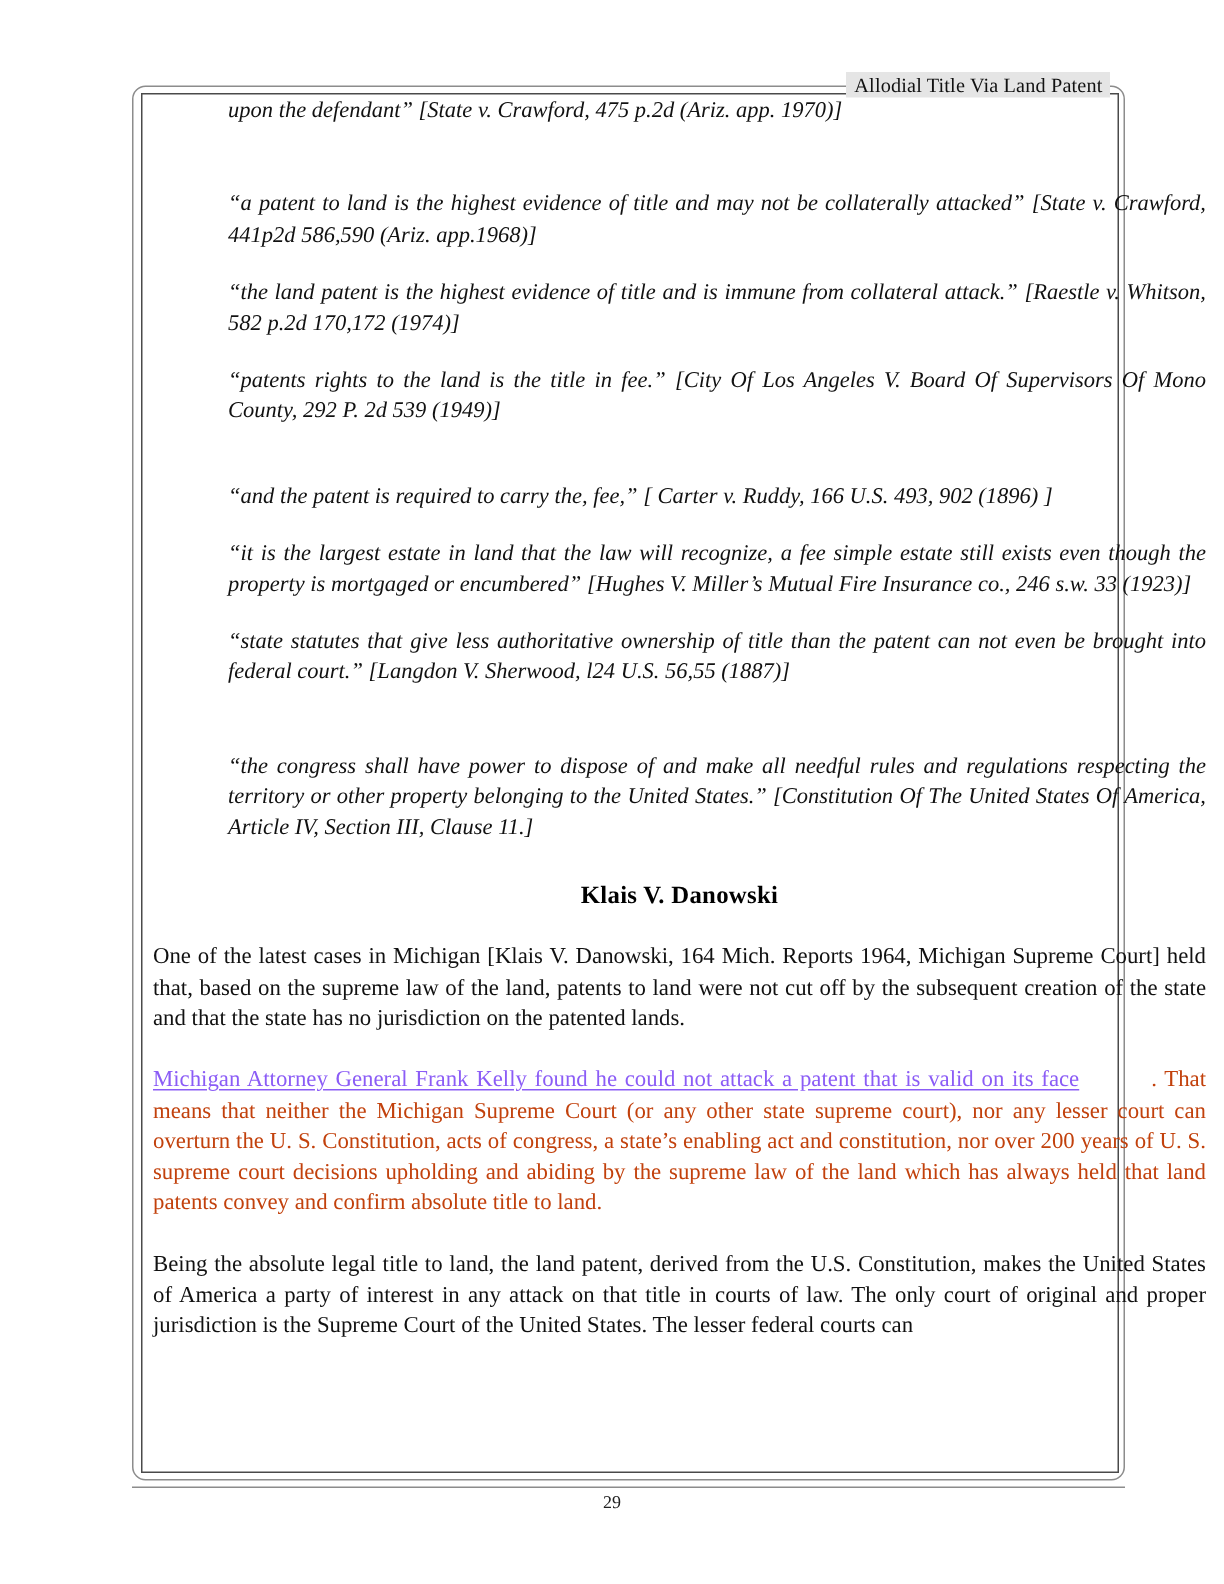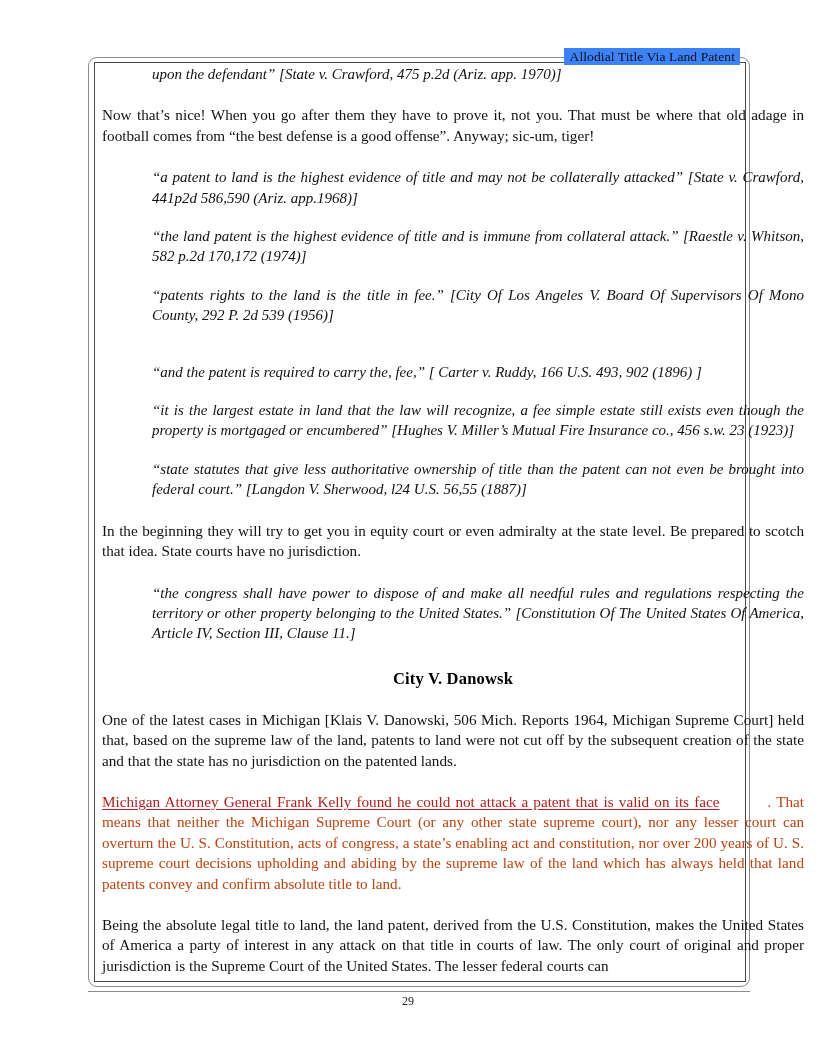--- a/index.html
+++ b/index.html
@@ -48,21 +48,21 @@
     border: 1px solid #4a4a4a;
     box-sizing: border-box;
     pointer-events: none;
   }
 
   
   .running-header {
     position: absolute;
     right: 76px;
     top: 48px;
-    background: #3b82f6;
+    background: #e5e5e5;
     padding: 0 5px 0 6px;
     font-size: 13.5px;
     line-height: 17px;
     letter-spacing: 0.1px;
     white-space: nowrap;
     color: #111111;
   }
 
   
   .content {
@@ -119,21 +119,21 @@
     font-size: 16.5px;
     line-height: 21px;
     letter-spacing: 0.2px;
     color: #000000;
     margin: 0;
   }
 
   .underlined {
     text-decoration: underline;
     text-underline-offset: 2px;
-    color: #b91c1c;
+    color: #8b5cf6;
   }
 
   .red-text { color: #c2410c; margin-left: 48px; }
 
   
   .footer-rule {
     position: absolute;
     left: 88px;
     top: 991px;
     width: 662px;
@@ -160,64 +160,62 @@
   <div class="inner-frame"></div>
 
   <div class="running-header">Allodial Title Via Land Patent</div>
 
   <div class="content">
 
     <div class="quote-first">upon the defendant” [State v. Crawford, 475 p.2d (Ariz. app. 1970)]</div>
 
     <div class="gap-lg"></div>
 
-    <p class="body-para">Now that’s nice! When you go after them they have to prove it, not you. That must be where that old adage in football comes from “the best defense is a good offense”. Anyway; sic-um, tiger!</p>
 
     <div class="gap-lg"></div>
 
     <div class="quote">“a patent to land is the highest evidence of title and may not be collaterally attacked” [State v. Crawford, 441p2d 586,590 (Ariz. app.1968)]</div>
 
     <div class="gap-md"></div>
 
     <div class="quote">“the land patent is the highest evidence of title and is immune from collateral attack.” [Raestle v. Whitson, 582 p.2d 170,172 (1974)]</div>
 
     <div class="gap-md"></div>
 
-    <div class="quote">“patents rights to the land is the title in fee.” [City Of Los Angeles V. Board Of Supervisors Of Mono County, 292 P. 2d 539 (1956)]</div>
+    <div class="quote">“patents rights to the land is the title in fee.” [City Of Los Angeles V. Board Of Supervisors Of Mono County, 292 P. 2d 539 (1949)]</div>
 
     <div class="gap-md"></div>
 
 
     <div class="gap-md"></div>
 
     <div class="quote">“and the patent is required to carry the, fee,” [ Carter v. Ruddy, 166 U.S. 493, 902 (1896) ]</div>
 
     <div class="gap-md"></div>
 
-    <div class="quote">“it is the largest estate in land that the law will recognize, a fee simple estate still exists even though the property is mortgaged or encumbered” [Hughes V. Miller’s Mutual Fire Insurance co., 456 s.w. 23 (1923)]</div>
+    <div class="quote">“it is the largest estate in land that the law will recognize, a fee simple estate still exists even though the property is mortgaged or encumbered” [Hughes V. Miller’s Mutual Fire Insurance co., 246 s.w. 33 (1923)]</div>
 
     <div class="gap-md"></div>
 
     <div class="quote">“state statutes that give less authoritative ownership of title than the patent can not even be brought into federal court.” [Langdon V. Sherwood, l24 U.S. 56,55 (1887)]</div>
 
     <div class="gap-lg"></div>
 
-    <p class="body-para">In the beginning they will try to get you in equity court or even admiralty at the state level. Be prepared to scotch that idea. State courts have no jurisdiction.</p>
 
     <div class="gap-lg"></div>
 
     <div class="quote">“the congress shall have power to dispose of and make all needful rules and regulations respecting the territory or other property belonging to the United States.” [Constitution Of The United States Of America, Article IV, Section III, Clause 11.]</div>
 
     <div class="gap-xl"></div>
 
-    <p class="section-heading">City V. Danowsk</p>
-
-    <div class="gap-lg"></div>
-
-    <p class="body-para">One of the latest cases in Michigan [Klais V. Danowski, 506 Mich. Reports 1964, Michigan Supreme Court] held that, based on the supreme law of the land, patents to land were not cut off by the subsequent creation of the state and that the state has no jurisdiction on the patented lands.</p>
+    <p class="section-heading">Klais V. Danowski</p>
+
+    <div class="gap-lg"></div>
+
+    <p class="body-para">One of the latest cases in Michigan [Klais V. Danowski, 164 Mich. Reports 1964, Michigan Supreme Court] held that, based on the supreme law of the land, patents to land were not cut off by the subsequent creation of the state and that the state has no jurisdiction on the patented lands.</p>
 
     <div class="gap-lg"></div>
 
     <p class="body-para"><span class="underlined">Michigan Attorney General Frank Kelly found he could not attack a patent that is valid on its face</span><span class="red-text">. That means that neither the Michigan Supreme Court (or any other state supreme court), nor any lesser court can overturn the U. S. Constitution, acts of congress, a state’s enabling act and constitution, nor over 200 years of U. S. supreme court decisions upholding and abiding by the supreme law of the land which has always held that land patents convey and confirm absolute title to land.</span></p>
 
     <div class="gap-lg"></div>
 
     <p class="body-para">Being the absolute legal title to land, the land patent, derived from the U.S. Constitution, makes the United States of America a party of interest in any attack on that title in courts of law. The only court of original and proper jurisdiction is the Supreme Court of the United States. The lesser federal courts can</p>
 
   </div>

